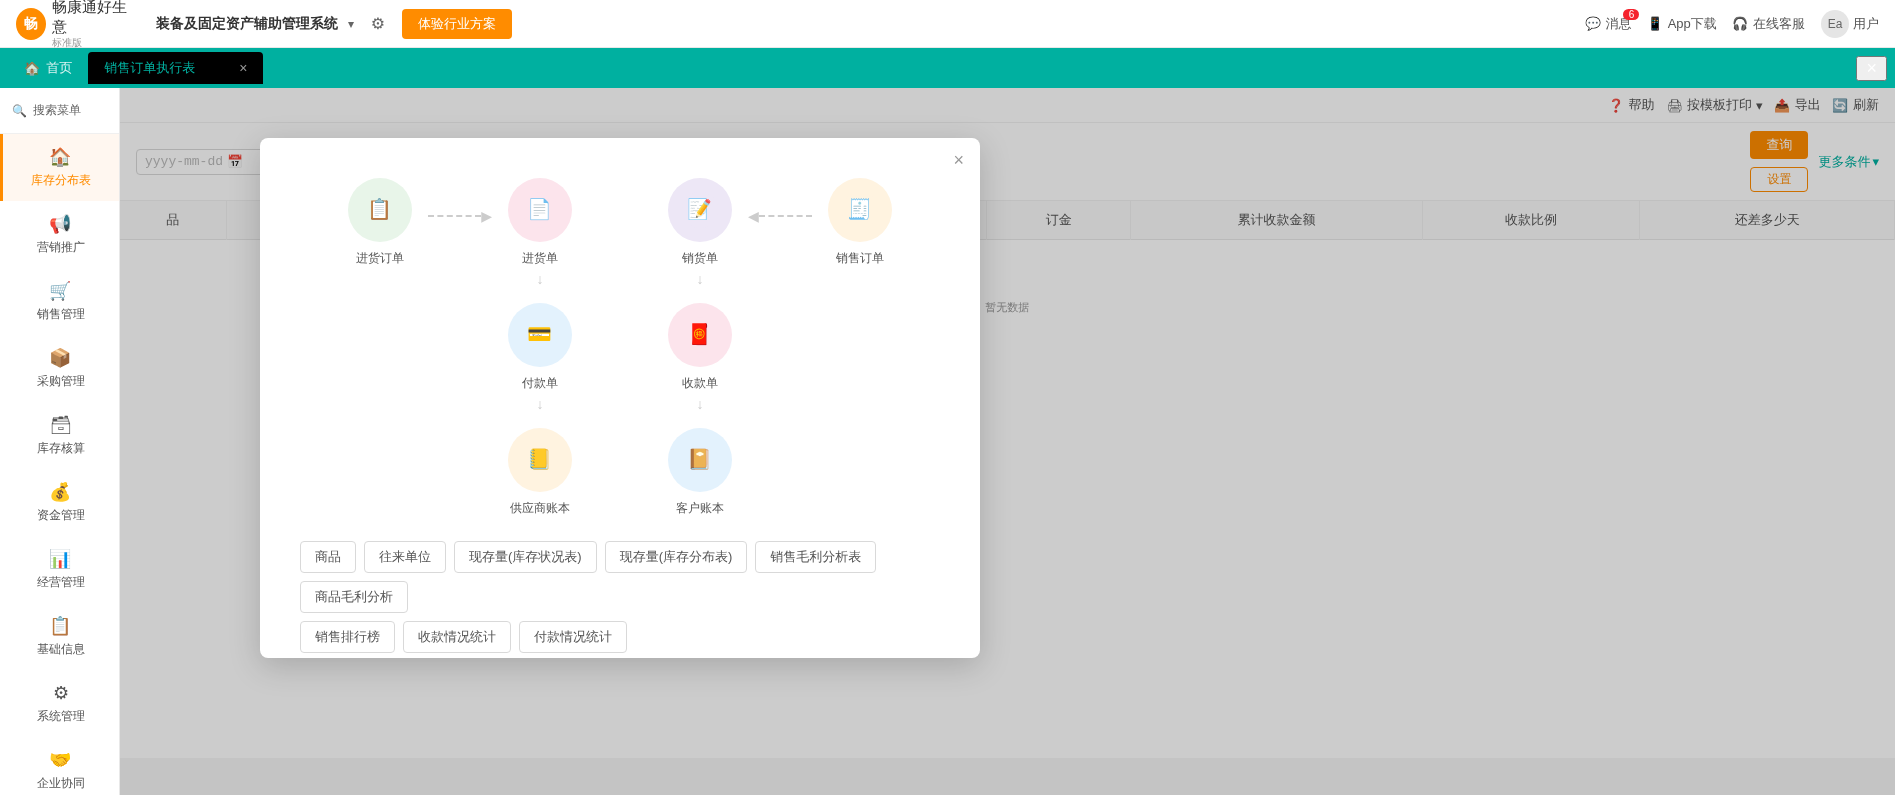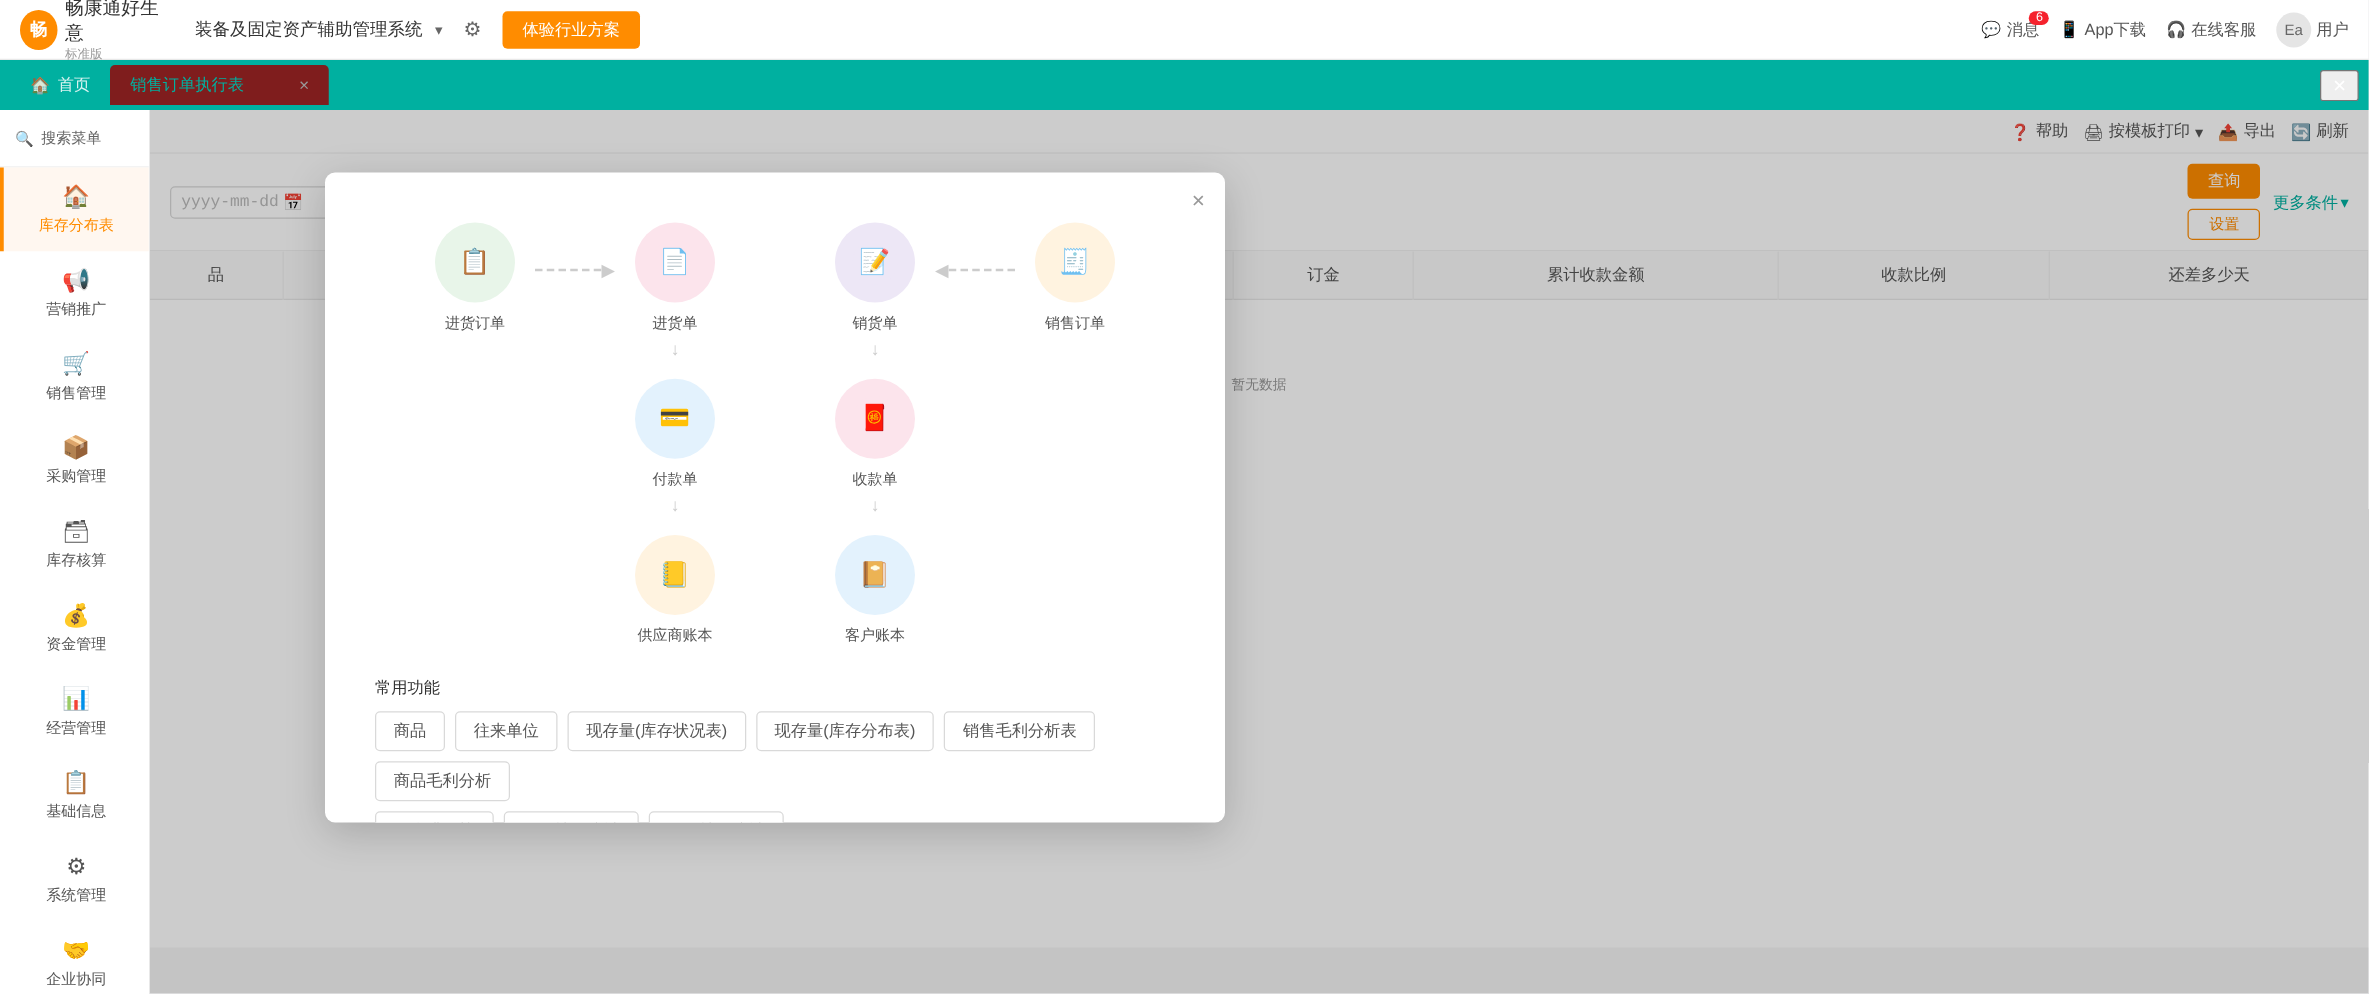--- a/index.html
+++ b/index.html
@@ -35,21 +35,21 @@
     }
     .logo-text { font-size: 15px; color: #333; line-height: 1.3; }
     .logo-subtext { font-size: 10px; color: #999; }
     .header-middle {
       flex: 1;
       display: flex;
       align-items: center;
       gap: 10px;
       padding-left: 20px;
     }
-    .system-title { font-size: 14px; color: #333; font-weight: 400; }
+    .system-title { font-size: 14px; color: #333; font-weight: 700; }
     .header-dropdown-btn {
       border: none;
       background: none;
       cursor: pointer;
       color: #666;
       font-size: 12px;
     }
     .gear-btn {
       width: 28px;
       height: 28px;
@@ -122,21 +122,21 @@
       display: flex;
       align-items: center;
       padding: 0 16px;
       border-radius: 4px 4px 0 0;
       cursor: pointer;
       font-size: 13px;
       color: rgba(255,255,255,0.85);
       gap: 6px;
     }
     .tab-item.active {
-      background: #7f1d1d;
+      background: #000000;
       color: #00b0a0;
       gap: 44px;
     }
     .tab-close {
       font-size: 14px;
       cursor: pointer;
       color: #999;
     }
     .tab-bar-close {
       margin-left: auto;
@@ -677,21 +677,20 @@
                 </svg>
               </div>
               <span class="flow-label">客户账本</span>
             </div>
 
             <div style="padding:8px;"></div>
 
           </div>
 
           <div class="common-functions">
-            <div class="common-title">常用功能</div>
             <div class="func-buttons">
               <button class="func-btn">商品</button>
               <button class="func-btn">往来单位</button>
               <button class="func-btn">现存量(库存状况表)</button>
               <button class="func-btn">现存量(库存分布表)</button>
               <button class="func-btn">销售毛利分析表</button>
               <button class="func-btn">商品毛利分析</button>
             </div>
             <div class="func-buttons">
               <button class="func-btn">销售排行榜</button>

